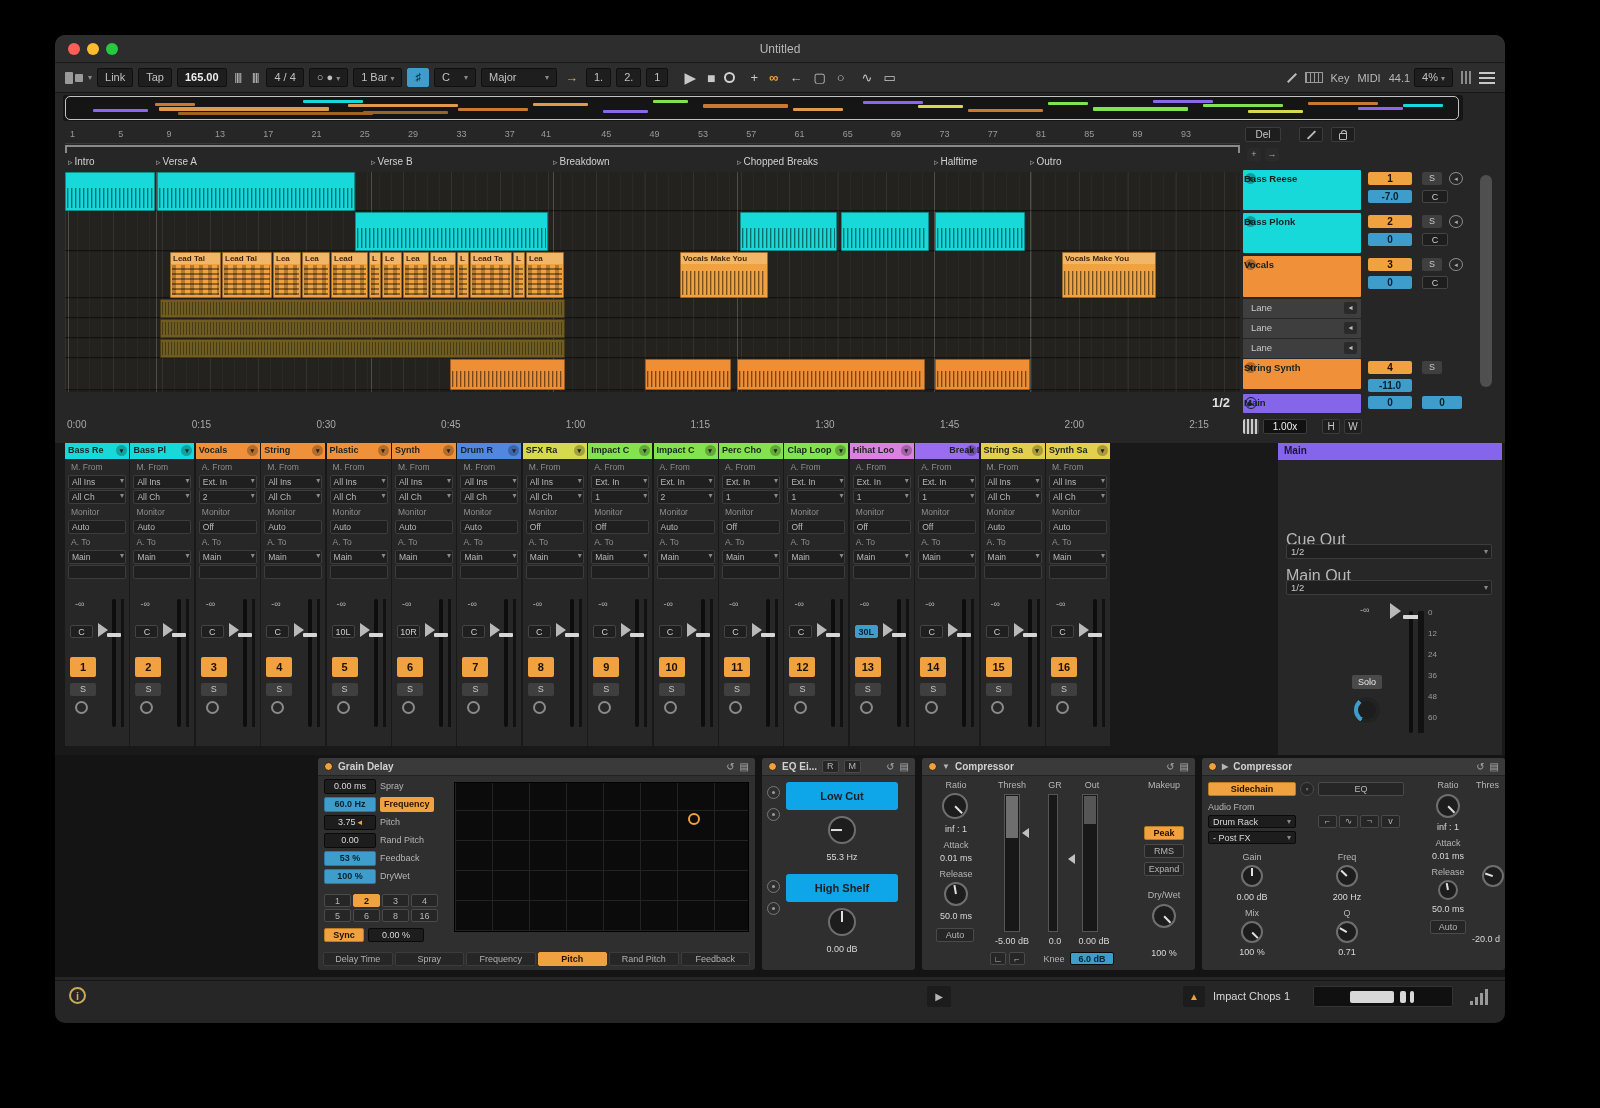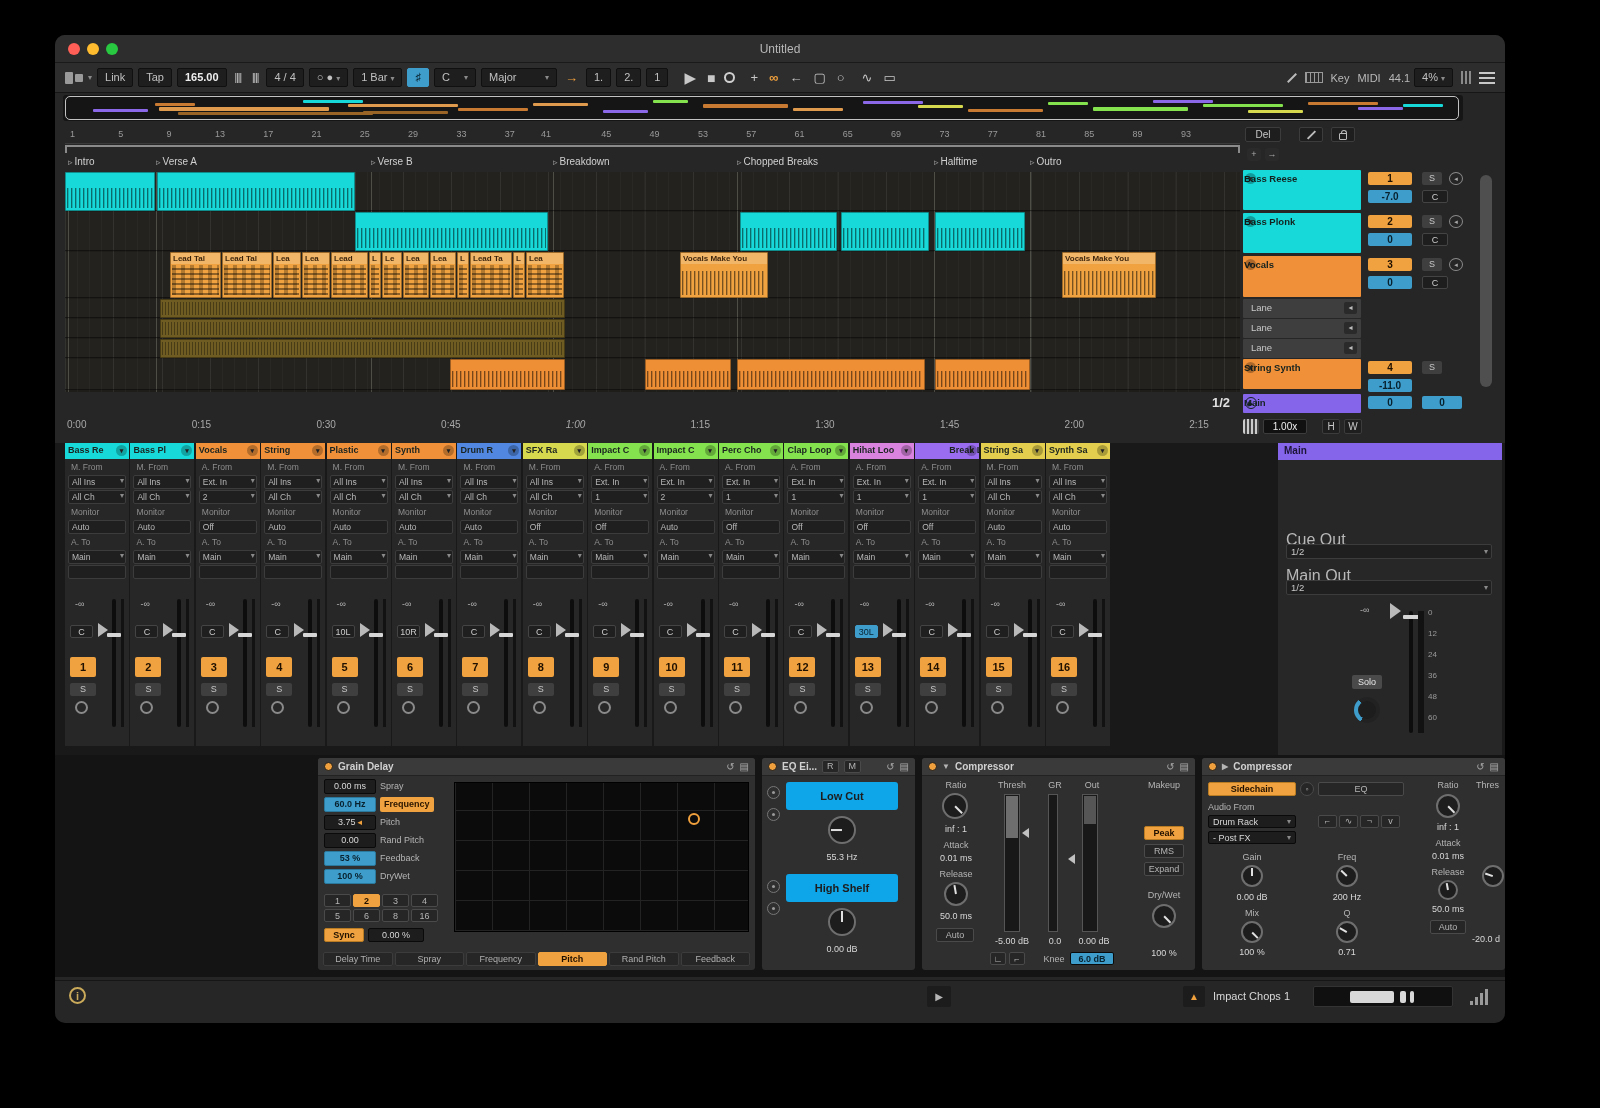--- a/index.html
+++ b/index.html
@@ -77,21 +77,21 @@
   .strip{position:absolute;top:0;width:64px;height:303px;background:#272727;}
   .shdr{height:16px;font-size:9px;font-weight:bold;color:#1a2320;padding:2px 3px 0 3px;white-space:nowrap;overflow:hidden;position:relative;}
   .scol{position:absolute;right:2px;top:2px;width:11px;height:11px;border-radius:50%;background:rgba(0,0,0,.25);font-size:7px;line-height:11px;text-align:center;color:#222;}
   .iorow{height:14px;margin:1px 3px 0 3px;font-size:8.5px;line-height:14px;color:#b8b8b8;padding:0 3px;position:relative;white-space:nowrap;overflow:hidden;}
   .iorow.lab{color:#8e8e8e;}
   .iorow.box{background:#1f1f1f;border:1px solid #3c3c3c;border-radius:2px;line-height:12px;}
   .iorow .car{position:absolute;right:1px;top:-1px;}
   .fzone{position:absolute;left:0;top:150px;width:64px;height:145px;}
   .inf{position:absolute;left:10px;top:6px;font-size:9px;color:#b5b5b5;}
   .panbox{position:absolute;left:5px;top:32px;width:23px;height:13px;background:#1f1f1f;border:1px solid #444;border-radius:2px;color:#ccc;font-size:9px;text-align:center;line-height:12px;}
-  .panbox.bluehl{background:#3f9dcc;color:#08222e;border-color:#3f9dcc;font-weight:normal;}
+  .panbox.bluehl{background:#3f9dcc;color:#08222e;border-color:#3f9dcc;font-weight:bold;}
   .act{position:absolute;left:33px;top:30px;width:0;height:0;border-left:10px solid #b9b9b9;border-top:7px solid transparent;border-bottom:7px solid transparent;}
   .flane{position:absolute;left:47px;top:6px;width:4px;height:128px;background:#0d0d0d;border-radius:2px;}
   .fhandle{position:absolute;left:-5px;top:34px;width:14px;height:4px;background:#d6d6d6;border-radius:1px;}
   .vmeter{position:absolute;left:56px;top:6px;width:3px;height:128px;background:#121212;}
   .numbox{position:absolute;left:5px;top:64px;width:26px;height:20px;background:#efa23f;color:#201000;font-weight:bold;font-size:11px;text-align:center;line-height:20px;border-radius:2px;}
   .sbox{position:absolute;left:5px;top:90px;width:26px;height:13px;background:#3f3f3f;color:#c8c8c8;font-size:9px;text-align:center;line-height:13px;border-radius:2px;}
   .circ{position:absolute;left:10px;top:108px;width:13px;height:13px;border:2px solid #8a8a8a;border-radius:50%;}
   .cbar{position:absolute;left:0;top:329px;width:64px;height:9px;}
   
   #mainmix{position:absolute;left:1223px;top:0;width:224px;height:338px;background:#272727;}
@@ -357,21 +357,21 @@
       <div class="clip wave" style="left: 385px; top: 187px; width: 115px; height: 31px; background: rgb(239, 143, 53);"></div>
       <div class="clip wave" style="left: 580px; top: 187px; width: 86px; height: 31px; background: rgb(239, 143, 53);"></div>
       <div class="clip wave" style="left: 672px; top: 187px; width: 188px; height: 31px; background: rgb(239, 143, 53);"></div>
       <div class="clip wave" style="left: 870px; top: 187px; width: 95px; height: 31px; background: rgb(239, 143, 53);"></div>
     </div>
   <div id="timebar">
       <div class="tlab" style="left: 2px;">0:00</div>
       <div class="tlab" style="left: 126.7px;">0:15</div>
       <div class="tlab" style="left: 251.4px;">0:30</div>
       <div class="tlab" style="left: 376.1px;">0:45</div>
-      <div class="tlab" style="left: 500.8px; font-style: italic;">1:00</div>
+      <div class="tlab" style="left: 500.8px;">1:00</div>
       <div class="tlab" style="left: 625.5px;">1:15</div>
       <div class="tlab" style="left: 750.2px;">1:30</div>
       <div class="tlab" style="left: 874.9px;">1:45</div>
       <div class="tlab" style="left: 999.6px;">2:00</div>
       <div class="tlab" style="left: 1124.3px;">2:15</div>
     </div>
   <div id="halflabel">1/2</div>
   <div id="vscroll"></div>
 
   <div id="arrhead">

